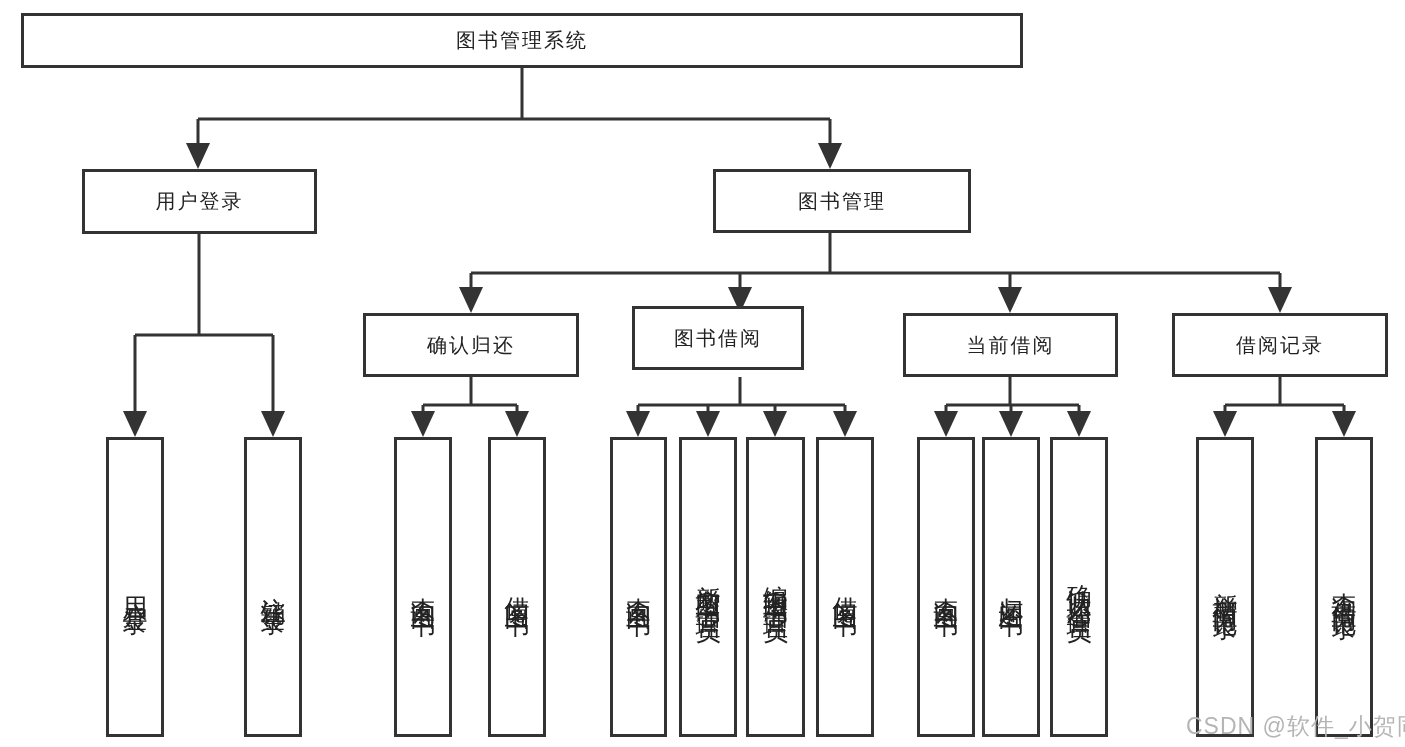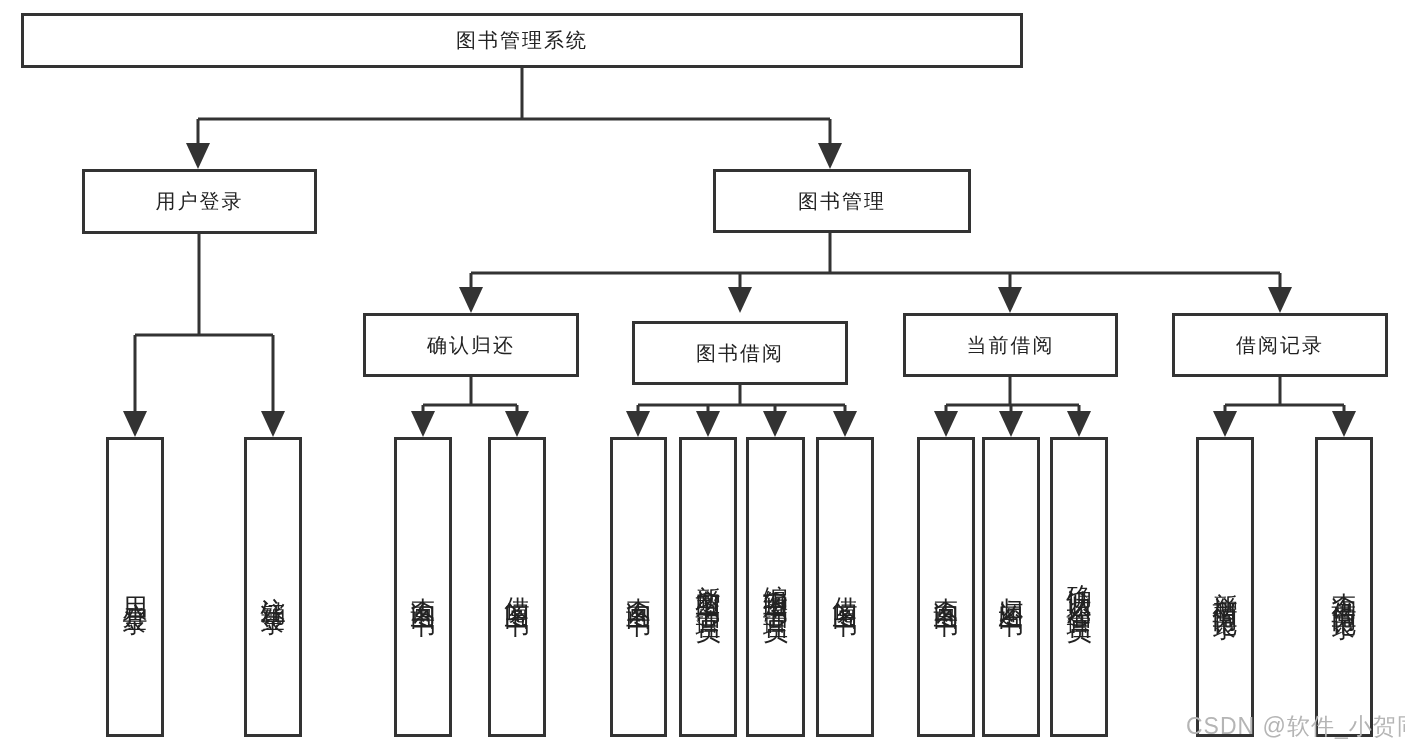--- a/index.html
+++ b/index.html
@@ -101,21 +101,21 @@
   <div class="box" style="left:82px; top:169px; width:235px; height:65px;">
     <span>用户登录</span>
   </div>
   <div class="box" style="left:713px; top:169px; width:258px; height:64px;">
     <span>图书管理</span>
   </div>
 
   <div class="box" style="left:363px; top:313px; width:216px; height:64px;">
     <span>确认归还</span>
   </div>
-  <div class="box" style="left:632px; top:321px; width:216px; height:64px;">
+  <div class="box" style="left:632px; top:306px; width:172px; height:64px;">
     <span>图书借阅</span>
   </div>
   <div class="box" style="left:903px; top:313px; width:215px; height:64px;">
     <span>当前借阅</span>
   </div>
   <div class="box" style="left:1172px; top:313px; width:216px; height:64px;justify-content:center;">
     <span>借阅记录</span>
   </div>
 
   <div class="box vbox" style="left:106px; top:437px; width:58px; height:300px;">

